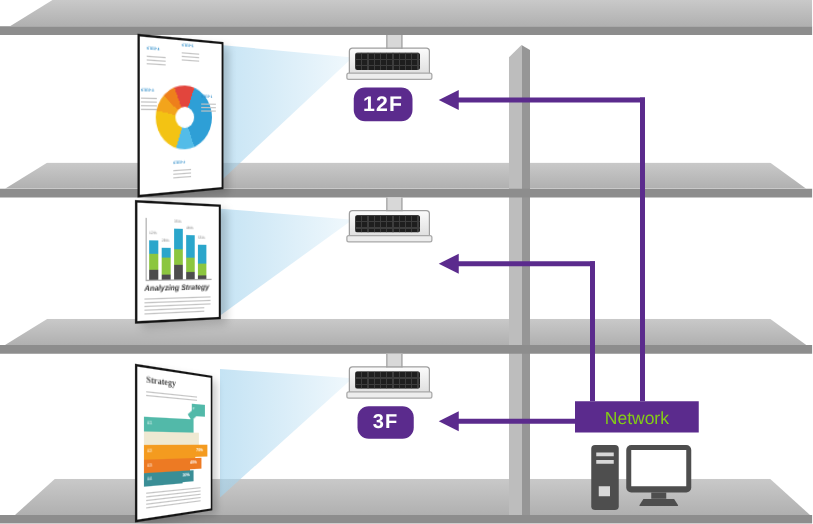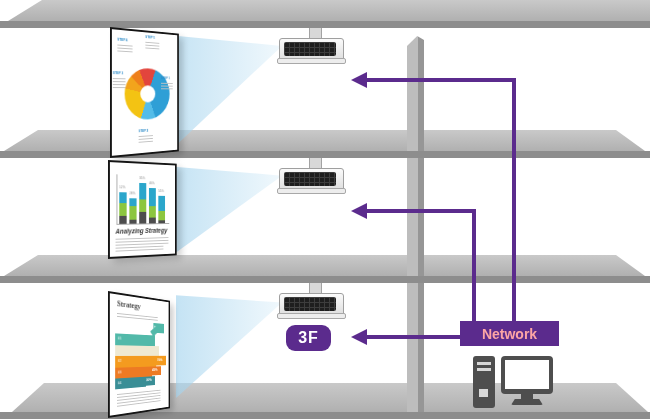--- a/index.html
+++ b/index.html
@@ -11,21 +11,21 @@
   .surface{left:0;width:650px;background:linear-gradient(180deg,#c9c9c9,#b0b0b0);z-index:1;}
   .edge{left:0;width:650px;height:7px;background:#8d8d8d;z-index:3;}
   .wall{z-index:2;}
 
   
   .pline{background:#5b2b8d;z-index:5;}
   .ahead{width:0;height:0;border-top:8px solid transparent;border-bottom:8px solid transparent;
          border-right:16px solid #5b2b8d;z-index:5;}
   .flabel{background:#5b2b8d;color:#fff;font-weight:bold;border-radius:9px;
           display:flex;align-items:center;justify-content:center;z-index:6;letter-spacing:1px;}
-  .netbox{background:#5b2b8d;color:#fca5a5;font-weight:bold;font-size:14px;
+  .netbox{background:#5b2b8d;color:#84cc16;font-weight:normal;font-size:14px;
           display:flex;align-items:center;justify-content:center;z-index:6;}
 
   
   .pj-bracket{width:11px;height:11px;background:#d8d8d8;border:1px solid #a3a3a3;border-top:none;z-index:6;}
   .pj-body{width:63px;height:22px;background:linear-gradient(180deg,#fbfbfb,#dcdcdc);
            border:1px solid #9f9f9f;border-radius:3px;z-index:6;}
   .pj-grille{width:52px;height:14px;border-radius:2px;z-index:7;background-color:#1e1e1e;
              background-image:repeating-linear-gradient(90deg,#3d3d3d 0 1px,transparent 1px 5px),
                               repeating-linear-gradient(180deg,#3d3d3d 0 1px,transparent 1px 5px);}
   .pj-base{width:67px;height:4px;background:#ededed;border:1px solid #a8a8a8;border-radius:2px;z-index:7;}
@@ -76,20 +76,21 @@
 
   <div class="abs pline" style="left:366px;top:78px;width:150px;height:4px;"></div>
   <div class="abs ahead" style="left:351px;top:72px;"></div>
 
   <div class="abs pline" style="left:366px;top:209px;width:110px;height:4px;"></div>
   <div class="abs ahead" style="left:351px;top:203px;"></div>
 
   <div class="abs pline" style="left:366px;top:335px;width:96px;height:4px;"></div>
   <div class="abs ahead" style="left:351px;top:329px;"></div>
 
+  <div class="abs flabel" style="left:283px;top:70px;width:47px;height:27px;font-size:17px;">12F</div>
   <div class="abs flabel" style="left:286px;top:325px;width:45px;height:26px;font-size:16px;">3F</div>
 
   <div class="abs pj-bracket" style="left:309px;top:28px;"></div>
   <div class="abs pj-body" style="left:279px;top:38px;"></div>
   <div class="abs pj-grille" style="left:284px;top:42px;"></div>
   <div class="abs pj-base" style="left:277px;top:58px;"></div>
 
   <div class="abs pj-bracket" style="left:309px;top:158px;"></div>
   <div class="abs pj-body" style="left:279px;top:168px;"></div>
   <div class="abs pj-grille" style="left:284px;top:172px;"></div>

